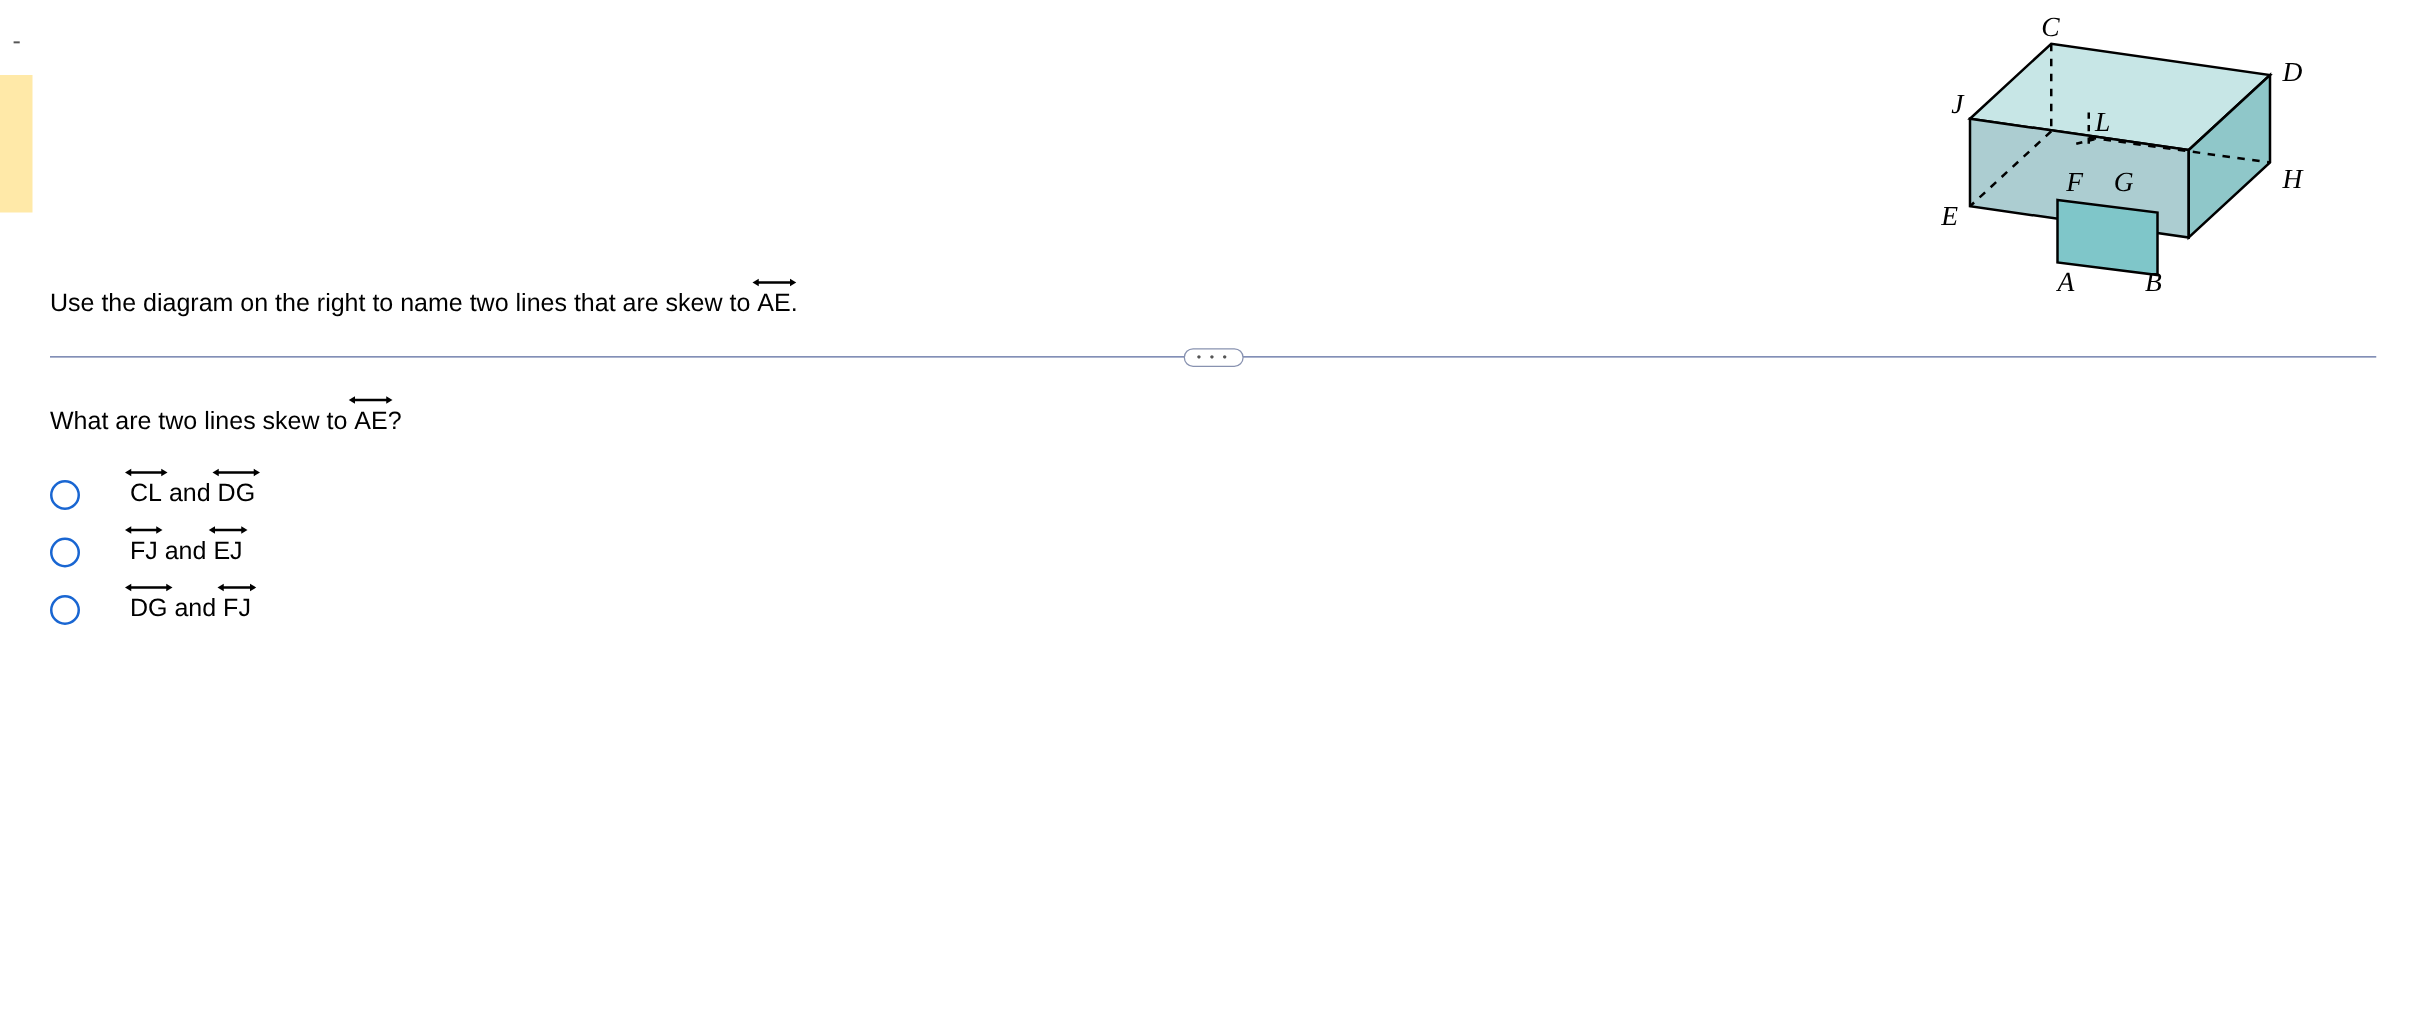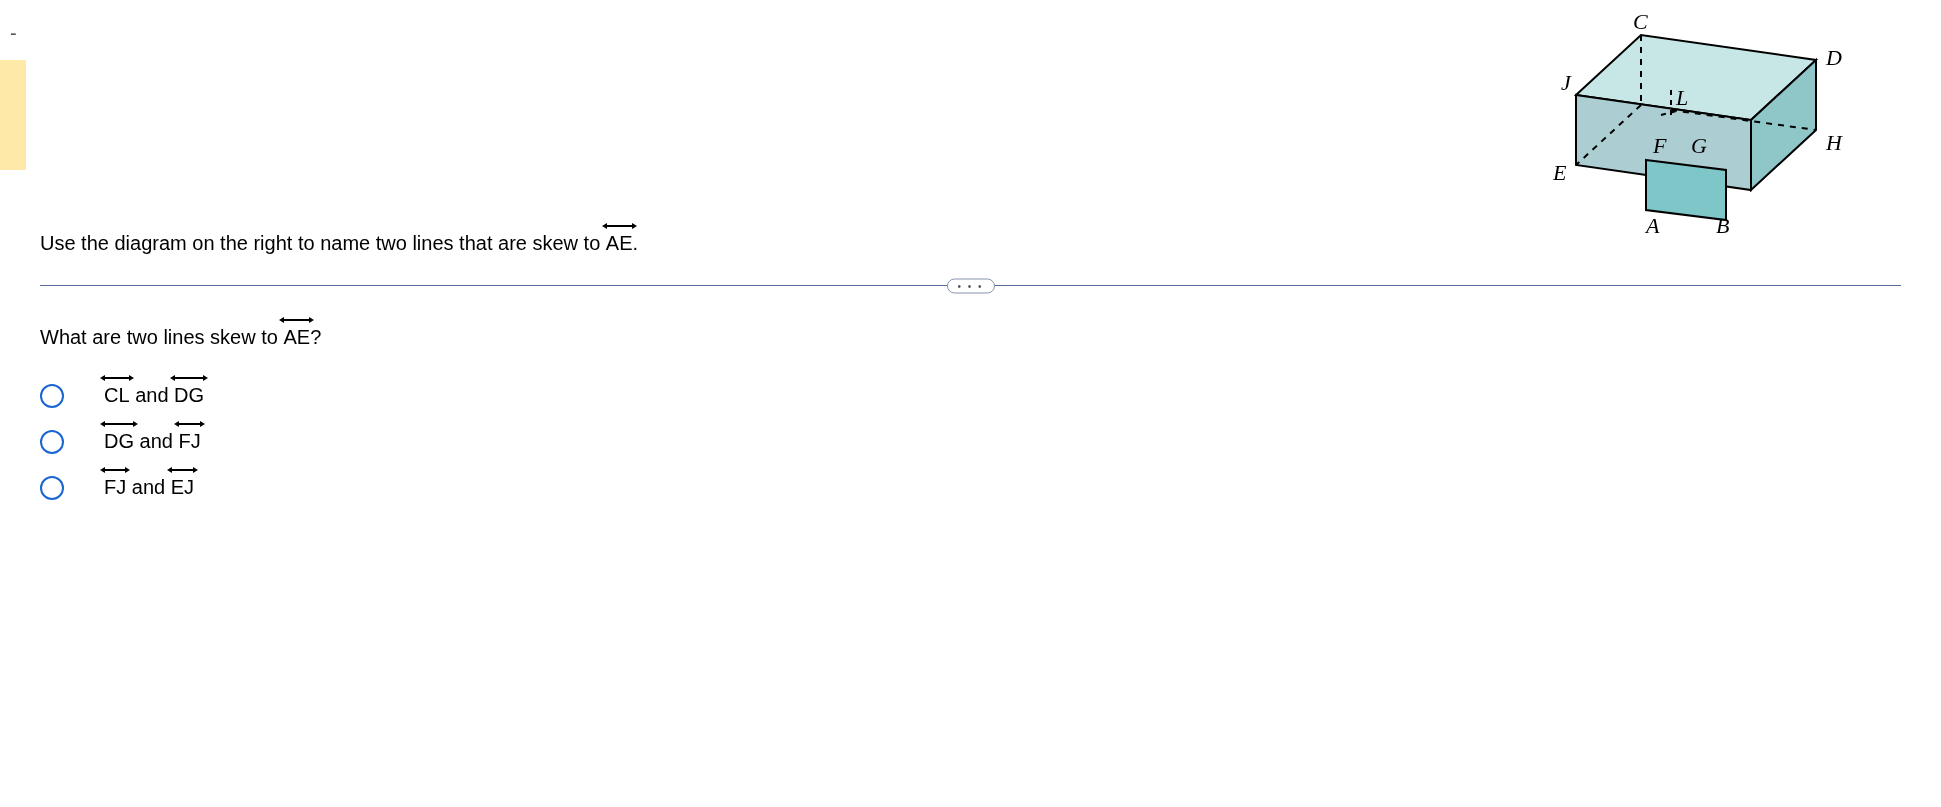--- a/index.html
+++ b/index.html
@@ -136,23 +136,23 @@
   <div class="options">
     <div class="option">
       <div class="radio"></div>
       <div class="opt-text">
         <span class="line-symbol"><span class="larrow"></span><span>CL</span></span><span> and </span><span class="line-symbol"><span class="larrow"></span><span>DG</span></span>
       </div>
     </div>
     <div class="option">
       <div class="radio"></div>
       <div class="opt-text">
-        <span class="line-symbol"><span class="larrow"></span><span>DG</span></span><span> and </span><span class="line-symbol"><span class="larrow"></span><span>FJ</span></span>
+        <span class="line-symbol"><span class="larrow"></span><span>FJ</span></span><span> and </span><span class="line-symbol"><span class="larrow"></span><span>EJ</span></span>
       </div>
     </div>
     <div class="option">
       <div class="radio"></div>
       <div class="opt-text">
-        <span class="line-symbol"><span class="larrow"></span><span>FJ</span></span><span> and </span><span class="line-symbol"><span class="larrow"></span><span>EJ</span></span>
+        <span class="line-symbol"><span class="larrow"></span><span>DG</span></span><span> and </span><span class="line-symbol"><span class="larrow"></span><span>FJ</span></span>
       </div>
     </div>
   </div>
 </div>
 
 </body></html>

